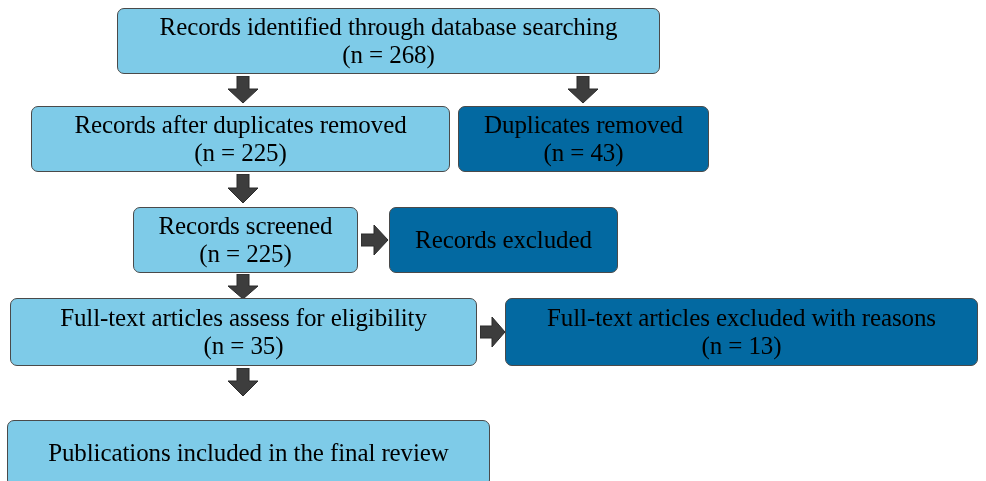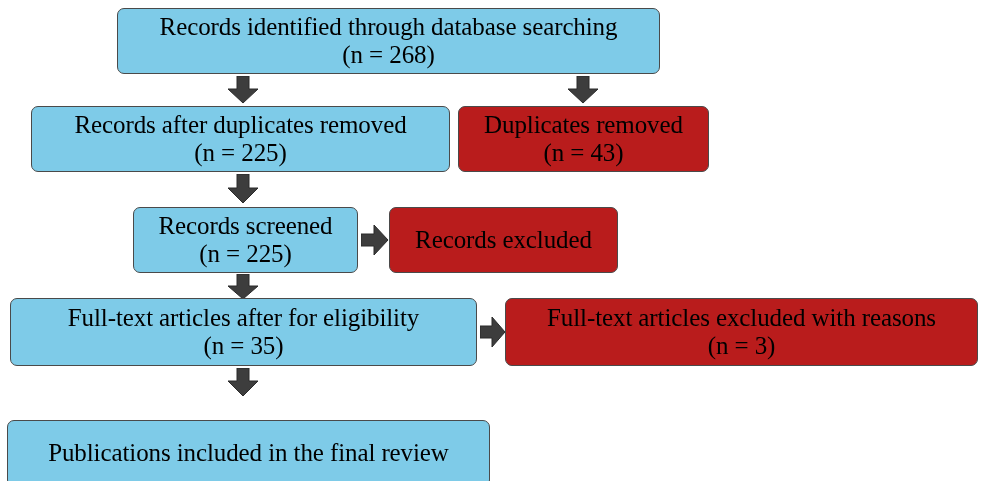--- a/index.html
+++ b/index.html
@@ -26,21 +26,21 @@
     align-items: center;
     justify-content: center;
     text-align: center;
     color: #000000;
     font-size: 25px;
     line-height: 1.14;
     letter-spacing: -0.1px;
     padding: 6px 6px;
   }
   .flow-box.blue  { background: #7ecbe8; }
-  .flow-box.peach { background: #b91c1c; }
+  .flow-box.peach { background: #0369a1; }
   .box-line { display: block; white-space: nowrap; }
   .arrow { position: absolute; }
   .arrow svg { display: block; }
 </style>
 </head>
 <body>
 
 <div id="diagram-canvas">
 
   <div class="flow-box blue" style="left:117px; top:8px; width:543px; height:66px;">
@@ -91,33 +91,33 @@
     <span class="box-line">Records excluded</span>
   </div>
 
   <div class="arrow" style="left:227px; top:274px; width:32px; height:26px;">
     <svg width="32" height="26" viewBox="0 0 32 26">
       <path d="M10 0 H22 V12 H31 L16 25 L1 12 H10 Z" fill="#3d3d3d" stroke="#2b2b2b" stroke-width="1"></path>
     </svg>
   </div>
 
   <div class="flow-box blue" style="left:10px; top:298px; width:467px; height:68px;">
-    <span class="box-line">Full-text articles after for eligibility</span>
+    <span class="box-line">Full-text articles assess for eligibility</span>
     <span class="box-line">(n = 35)</span>
   </div>
 
   <div class="arrow" style="left:480px; top:316px; width:26px; height:32px;">
     <svg width="26" height="32" viewBox="0 0 26 32">
       <path d="M0 10 H12 V1 L25 16 L12 31 V22 H0 Z" fill="#3d3d3d" stroke="#2b2b2b" stroke-width="1"></path>
     </svg>
   </div>
 
   <div class="flow-box peach" style="left:505px; top:298px; width:473px; height:68px;">
     <span class="box-line">Full-text articles excluded with reasons</span>
-    <span class="box-line">(n = 3)</span>
+    <span class="box-line">(n = 13)</span>
   </div>
 
   <div class="arrow" style="left:227px; top:368px; width:32px; height:29px;">
     <svg width="32" height="29" viewBox="0 0 32 29">
       <path d="M10 0 H22 V13 H31 L16 28 L1 13 H10 Z" fill="#3d3d3d" stroke="#2b2b2b" stroke-width="1"></path>
     </svg>
   </div>
 
   <div class="flow-box blue" style="left:7px; top:399px; width:483px; height:67px;margin-top:21px;">
     <span class="box-line">Publications included in the final review</span>

